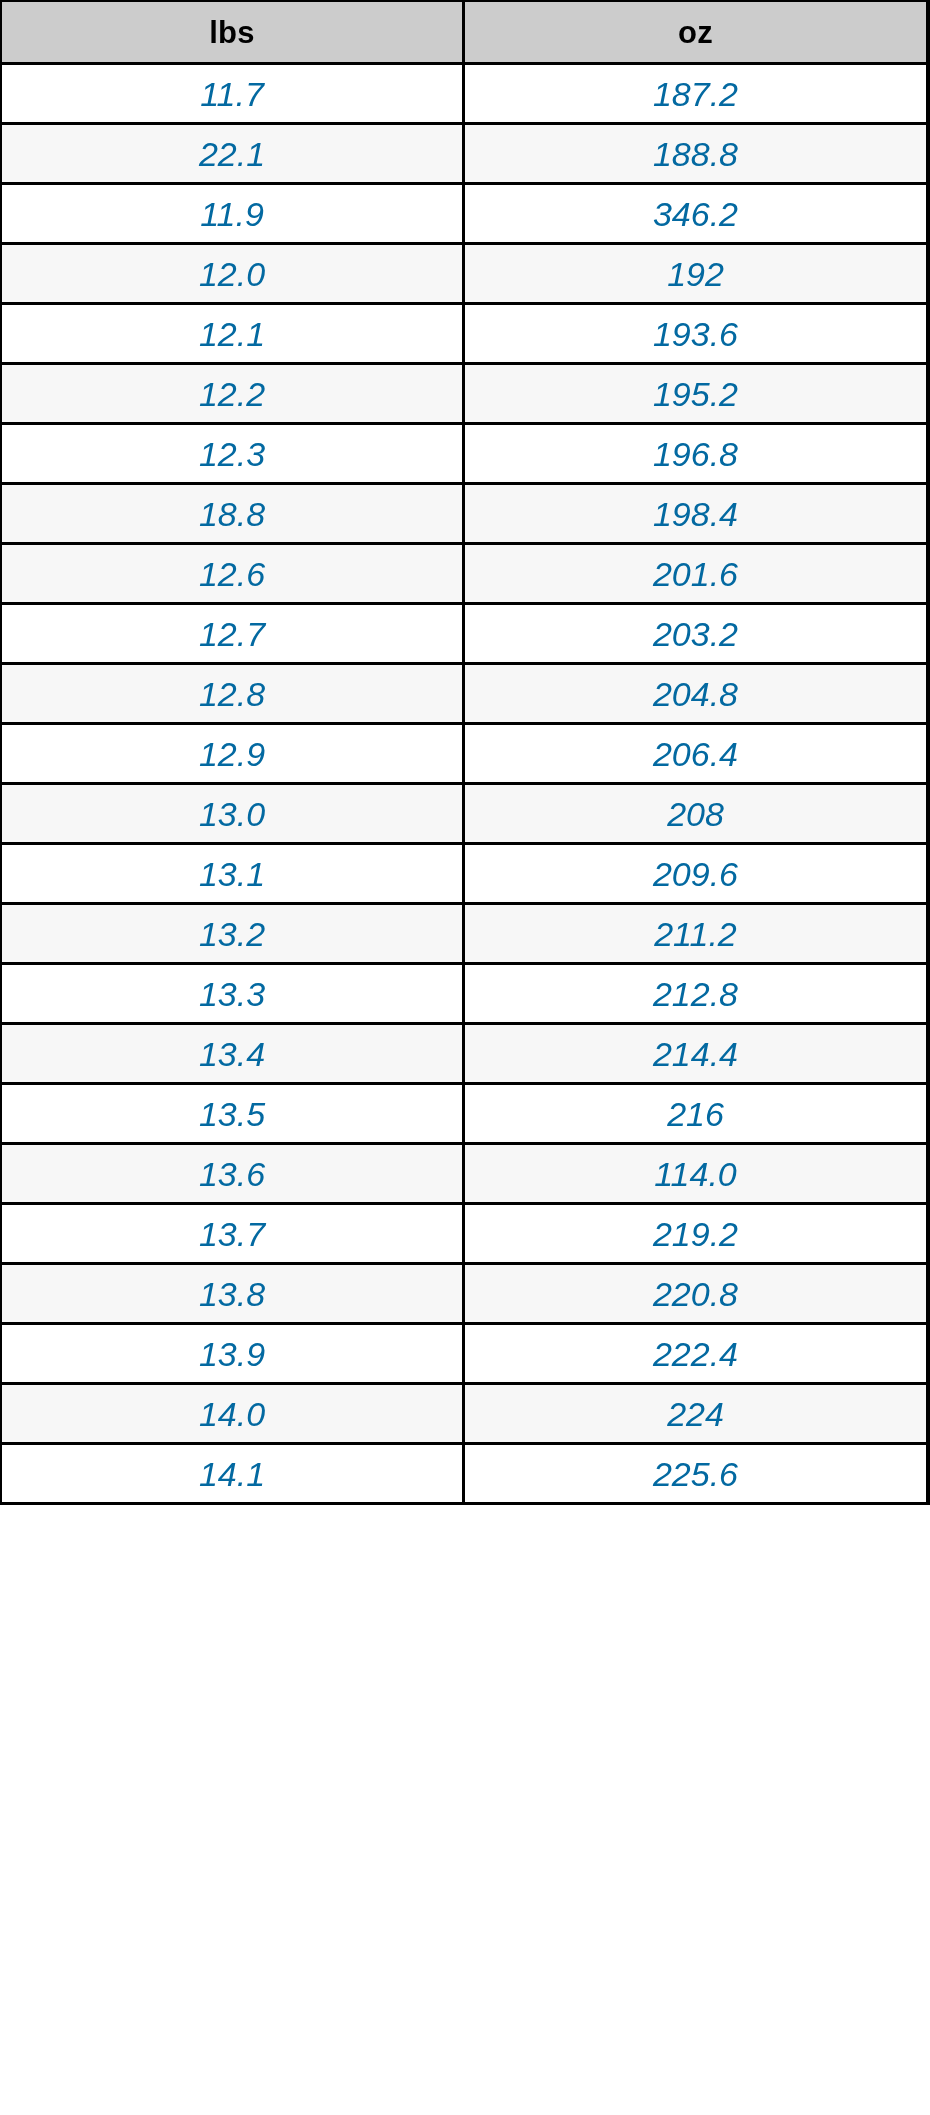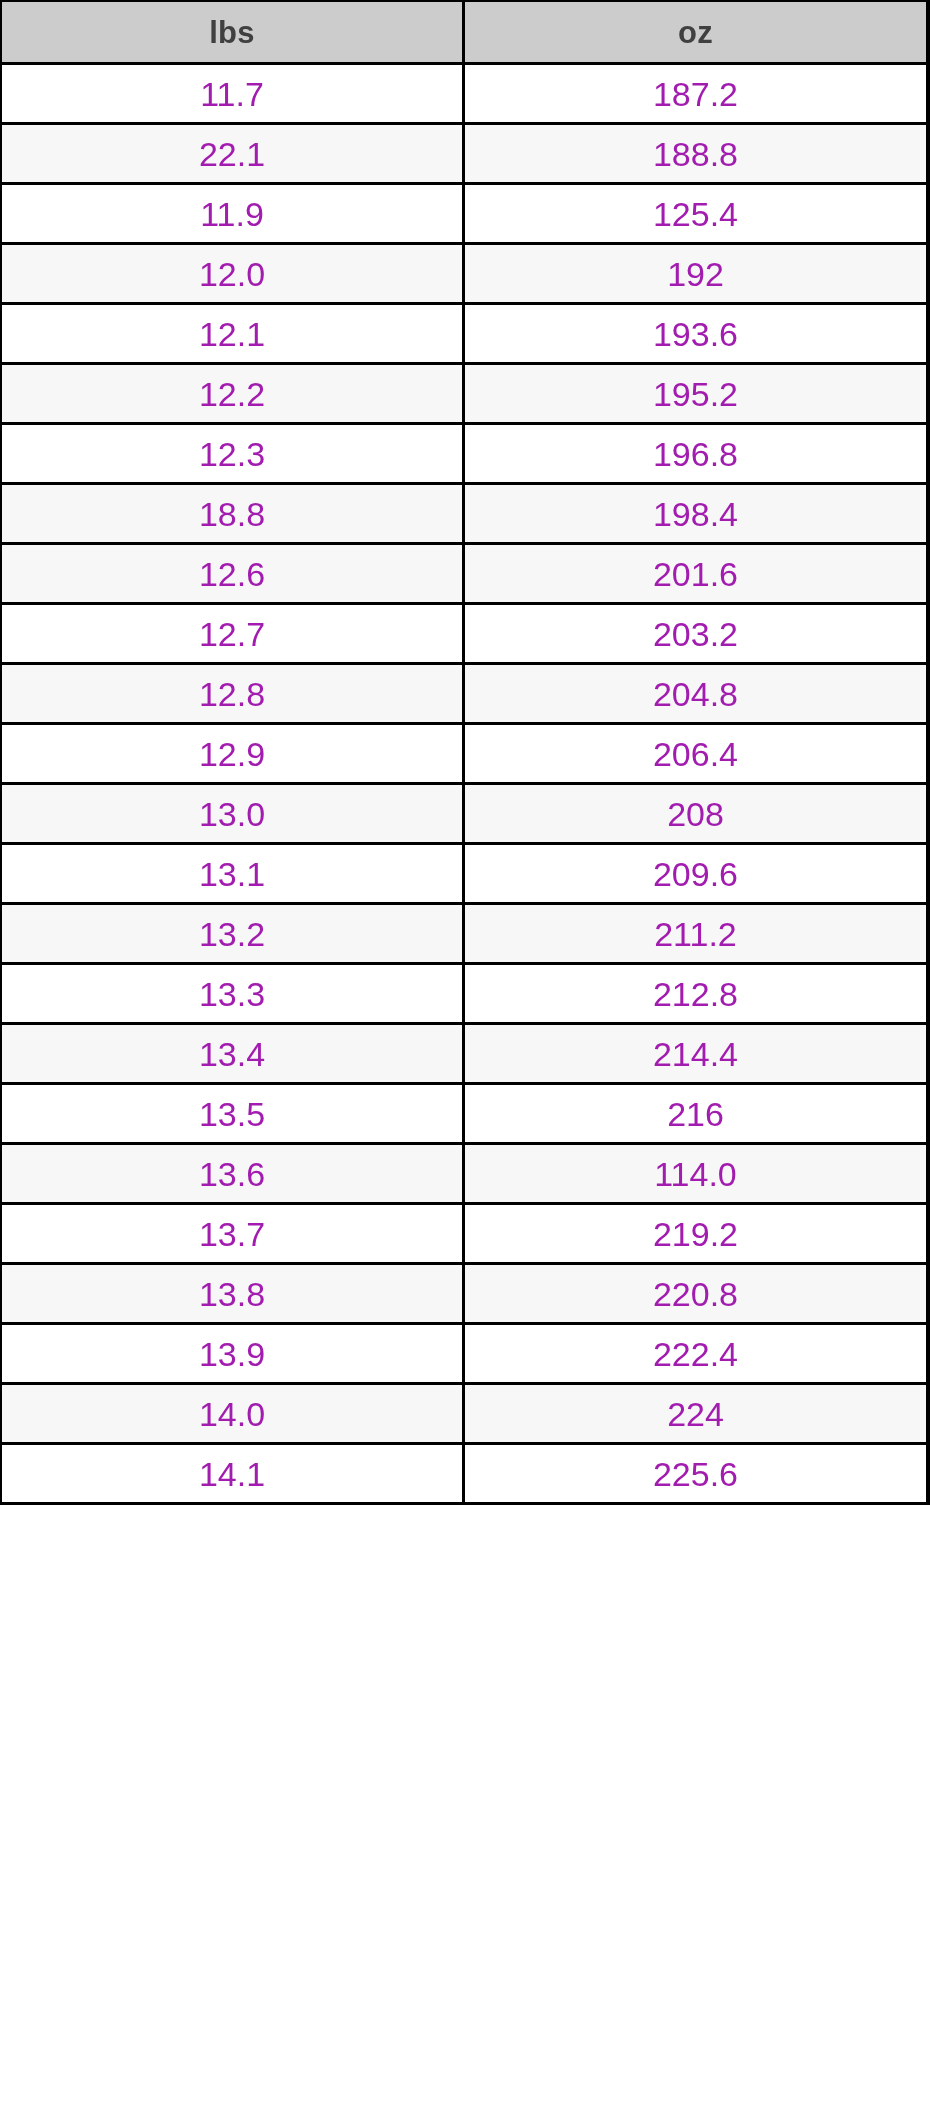--- a/index.html
+++ b/index.html
@@ -28,46 +28,47 @@
     border-left: 2px solid #000000;
     border-right: 4px solid #000000;
     border-top: 2px solid #000000;
     border-bottom: 3px solid #000000;
   }
   table.conversion-table col.col-left  { width: 462px; }
   table.conversion-table col.col-right { width: 464px; }
 
   thead th {
     background: #cccccc;
-    color: #404040;
+    color: #000000;
     font-weight: bold;
     font-size: 31px;
     line-height: 1;
     height: 60px;
     text-align: center;
     vertical-align: middle;
     padding: 0;
     border-bottom: 3px solid #000000;
     letter-spacing: 0.2px;
   }
   thead th.th-left {
     border-right: 3px solid #000000;
   }
 
   tbody td {
-    color: #a21caf;
+    color: #0369a1;
     font-weight: normal;
     font-size: 34px;
     line-height: 1;
     height: 57px;
     text-align: center;
     vertical-align: middle;
     padding: 0;
     border-bottom: 3px solid #000000;
     background: #ffffff;
+    font-style: italic;
   }
   tbody td.cell-left {
     border-right: 3px solid #000000;
   }
   tbody tr.row-alt td {
     background: #f7f7f7;
   }
   tbody tr:last-child td {
     border-bottom: none;
   }
@@ -91,21 +92,21 @@
         <tr>
           <td class="cell-left">11.7</td>
           <td class="cell-right">187.2</td>
         </tr>
         <tr class="row-alt">
           <td class="cell-left">22.1</td>
           <td class="cell-right">188.8</td>
         </tr>
         <tr>
           <td class="cell-left">11.9</td>
-          <td class="cell-right">125.4</td>
+          <td class="cell-right">346.2</td>
         </tr>
         <tr class="row-alt">
           <td class="cell-left">12.0</td>
           <td class="cell-right">192</td>
         </tr>
         <tr>
           <td class="cell-left">12.1</td>
           <td class="cell-right">193.6</td>
         </tr>
         <tr class="row-alt">

